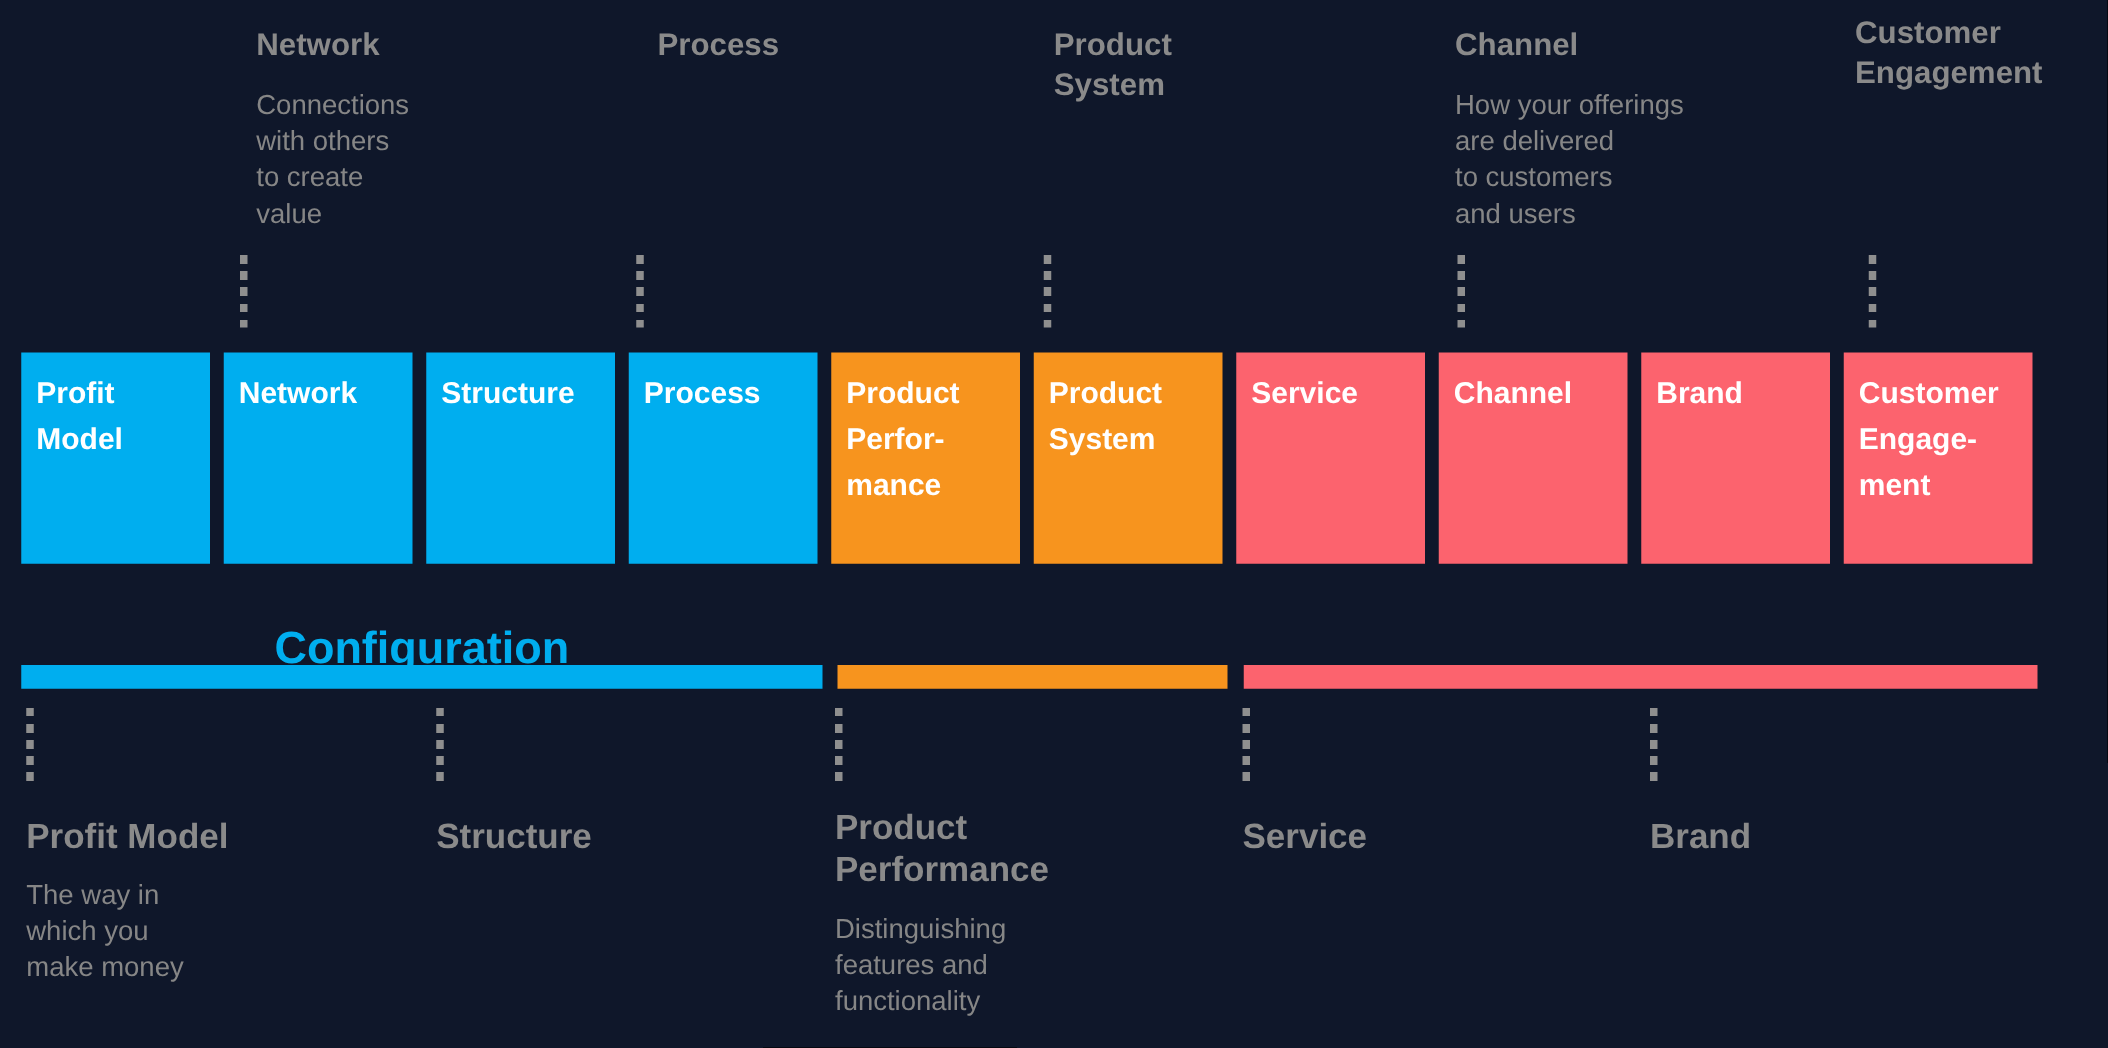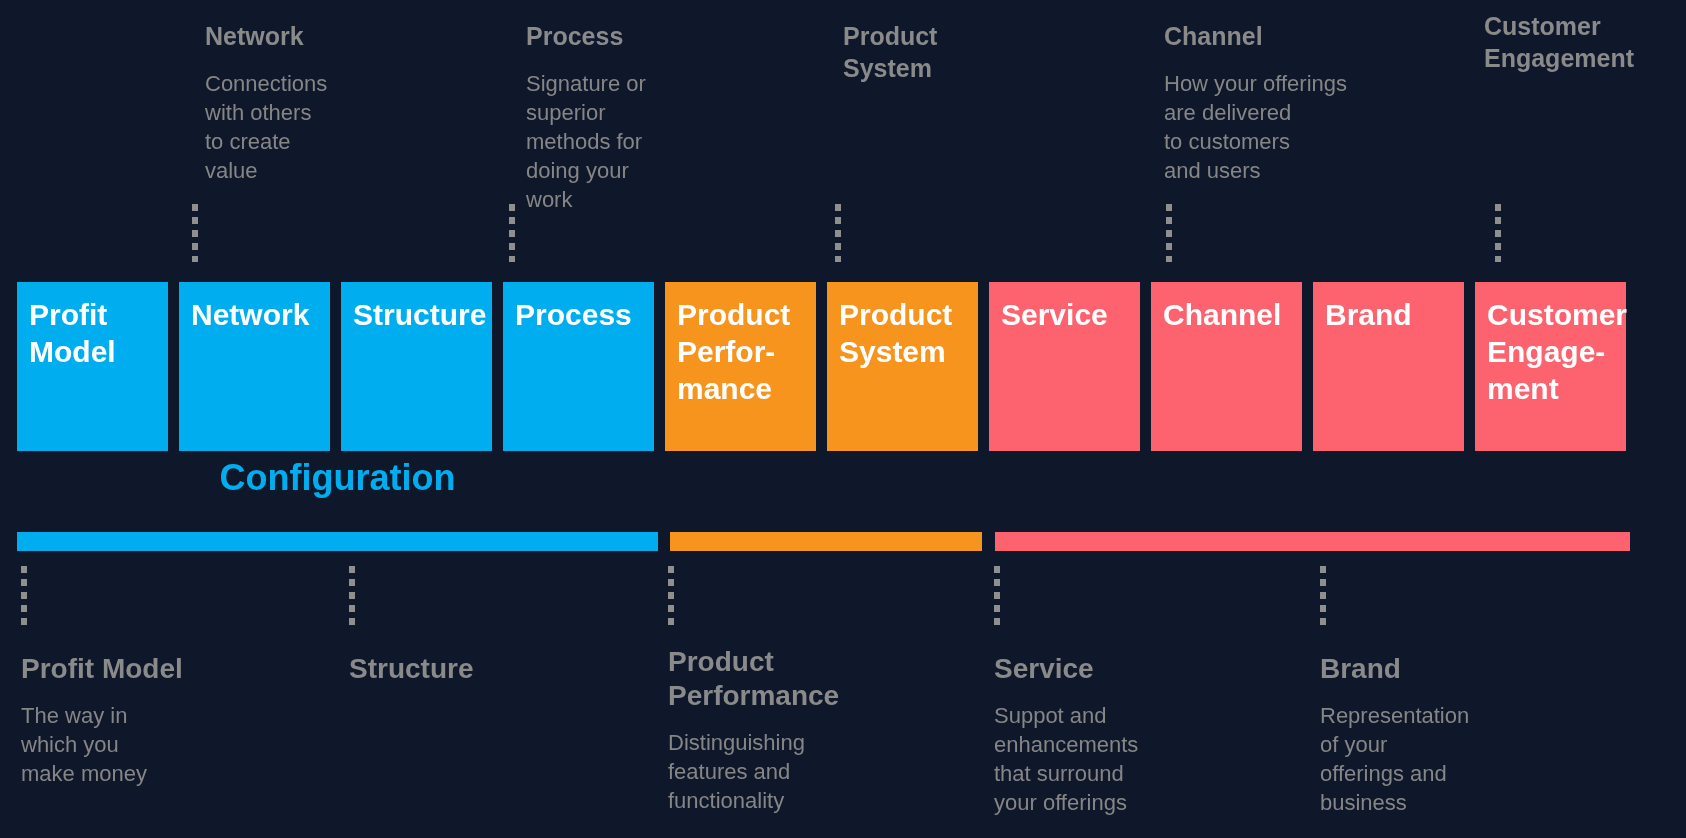--- a/index.html
+++ b/index.html
@@ -46,21 +46,21 @@
     position: absolute;
     top: 282px;
     width: 151px;
     height: 169px;
     box-sizing: border-box;
     padding: 14px 12px;
   }
   .box-label {
     color: #ffffff;
     font-weight: bold;
-    font-size: 30px;
+    font-size: 24px;
     line-height: 37px;
     white-space: pre-line;
   }
   .box.blue   { background: #00AEEF; }
   .box.orange { background: #F7941E; }
   .box.pink   { background: #FC636E; }
   
   .group-label {
     position: absolute;
     top: 452px;
@@ -90,25 +90,20 @@
 
   <div class="ann top" style="left:205px; top:20px;">
     <div class="ann-title">Network</div>
     <div class="ann-desc">Connections
 with others
 to create
 value</div>
   </div>
   <div class="ann top" style="left:526px; top:20px;">
     <div class="ann-title">Process</div>
-    <div class="ann-desc">Signature or
-superior
-methods for
-doing your
-work</div>
   </div>
   <div class="ann top" style="left:843px; top:20px;">
     <div class="ann-title">Product
 System</div>
   </div>
   <div class="ann top" style="left:1164px; top:20px;">
     <div class="ann-title">Channel</div>
     <div class="ann-desc">How your offerings
 are delivered
 to customers
@@ -135,21 +130,21 @@
 mance</span></div>
   <div class="box orange" style="left:827px;"><span class="box-label">Product
 System</span></div>
   <div class="box pink" style="left:989px;"><span class="box-label">Service</span></div>
   <div class="box pink" style="left:1151px;"><span class="box-label">Channel</span></div>
   <div class="box pink" style="left:1313px;"><span class="box-label">Brand</span></div>
   <div class="box pink" style="left:1475px;"><span class="box-label">Customer
 Engage-
 ment</span></div>
 
-  <div class="group-label blue" style="left:17px;  width:641px;">Configuration</div>
+  <div class="group-label blue" style="left:17px;  width:641px;margin-top:40px;">Configuration</div>
 
   <div class="group-bar blue" style="left:17px;  width:641px;"></div>
   <div class="group-bar orange" style="left:670px; width:312px;"></div>
   <div class="group-bar pink" style="left:995px; width:635px;"></div>
 
   <div class="vdash bottom-dash" style="left:21px;"></div>
   <div class="vdash bottom-dash" style="left:349px;"></div>
   <div class="vdash bottom-dash" style="left:668px;"></div>
   <div class="vdash bottom-dash" style="left:994px;"></div>
   <div class="vdash bottom-dash" style="left:1320px;"></div>
@@ -165,26 +160,18 @@
   </div>
   <div class="ann bottom" style="left:668px; top:645px;">
     <div class="ann-title">Product
 Performance</div>
     <div class="ann-desc">Distinguishing
 features and
 functionality</div>
   </div>
   <div class="ann bottom" style="left:994px; top:652px;">
     <div class="ann-title">Service</div>
-    <div class="ann-desc">Suppot and
-enhancements
-that surround
-your offerings</div>
   </div>
   <div class="ann bottom" style="left:1320px; top:652px;">
     <div class="ann-title">Brand</div>
-    <div class="ann-desc">Representation
-of your
-offerings and
-business</div>
   </div>
 
 </div>
 
 </body></html>

